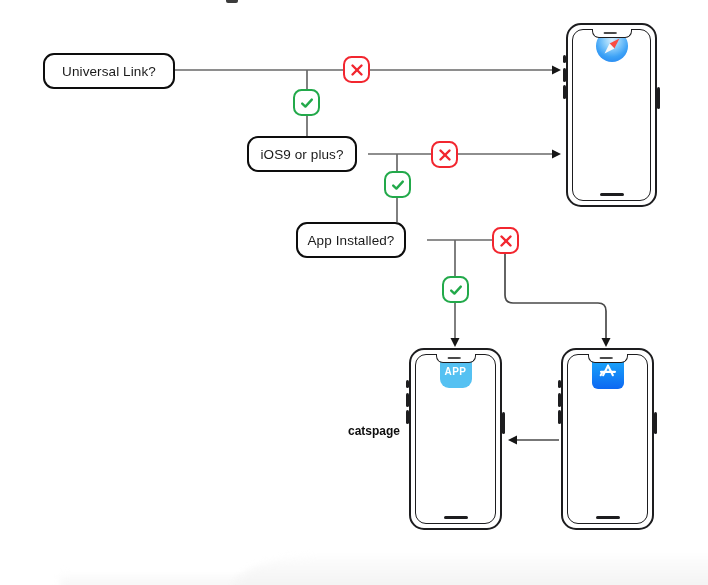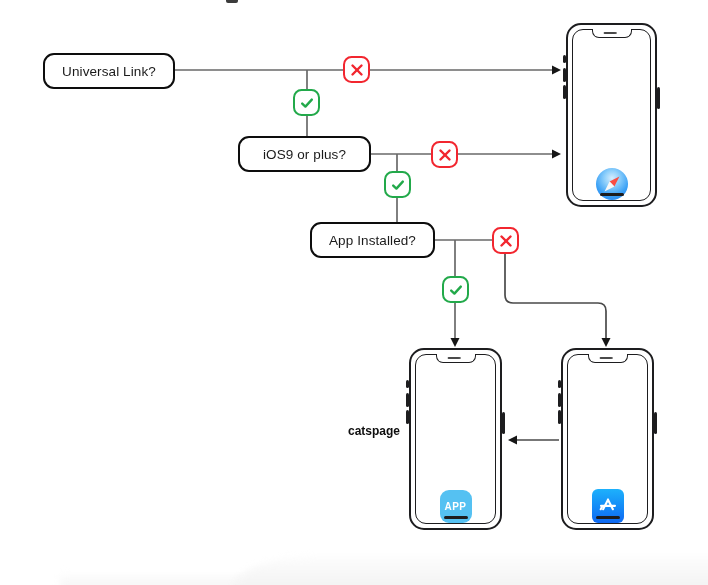--- a/index.html
+++ b/index.html
@@ -24,21 +24,21 @@
   }
   .badge.yes { border-color:#22A94A; }
   .badge.no  { border-color:#F2262F; }
 
   .phone {
     position:absolute; background:#fff; border:2.6px solid #1d1d1f; border-radius:15px;
   }
   .screen {
     position:absolute; left:4px; right:4px; top:4px; bottom:4px;
     border:1.6px solid #1d1d1f; border-radius:11px;
-    display:flex; align-items:flex-end; justify-content:center; background:#fff;
+    display:flex; align-items:flex-start; justify-content:center; background:#fff;
   }
   .notch {
     position:absolute; top:-1px; left:50%; transform:translateX(-50%);
     width:40px; height:9px; background:#fff;
     border:1.6px solid #1d1d1f; border-top:none; border-radius:0 0 7px 7px;
   }
   .speaker { position:absolute; top:2.5px; left:50%; transform:translateX(-70%);
     width:12px; height:2.5px; background:#4a4a4a; border-radius:2px; }
   .cam { position:absolute; top:2.5px; left:50%; transform:translateX(100%);
     width:2.8px; height:2.8px; background:#4a4a4a; border-radius:50%; }
@@ -100,24 +100,24 @@
       <polygon points="552,149.5 561,154 552,158.5"></polygon>
       <polygon points="450.5,338 459.5,338 455,347"></polygon>
       <polygon points="601.5,338 610.5,338 606,347"></polygon>
       <polygon points="517,435.5 517,444.5 508,440"></polygon>
     </g>
   </svg>
 
   <div class="box" style="left:43px; top:53px; width:132px; height:36px;">
     <span>Universal Link?</span>
   </div>
-  <div class="box" style="left:238px; top:136px; width:133px; height:36px;justify-content:center;">
+  <div class="box" style="left:247px; top:136px; width:110px; height:36px;justify-content:center;">
     <span>iOS9 or plus?</span>
   </div>
-  <div class="box" style="left:310px; top:222px; width:125px; height:36px;">
+  <div class="box" style="left:296px; top:222px; width:110px; height:36px;">
     <span>App Installed?</span>
   </div>
 
   <div class="badge no" style="left:343px; top:56px;">
     <svg width="16" height="16" viewBox="0 0 16 16">
       <g stroke="#F2262F" stroke-width="2.4" stroke-linecap="round">
         <path d="M3.5 3.5 L12.5 12.5"></path>
           <path d="M12.5 3.5 L3.5 12.5"></path>
       </g>
     </svg>

